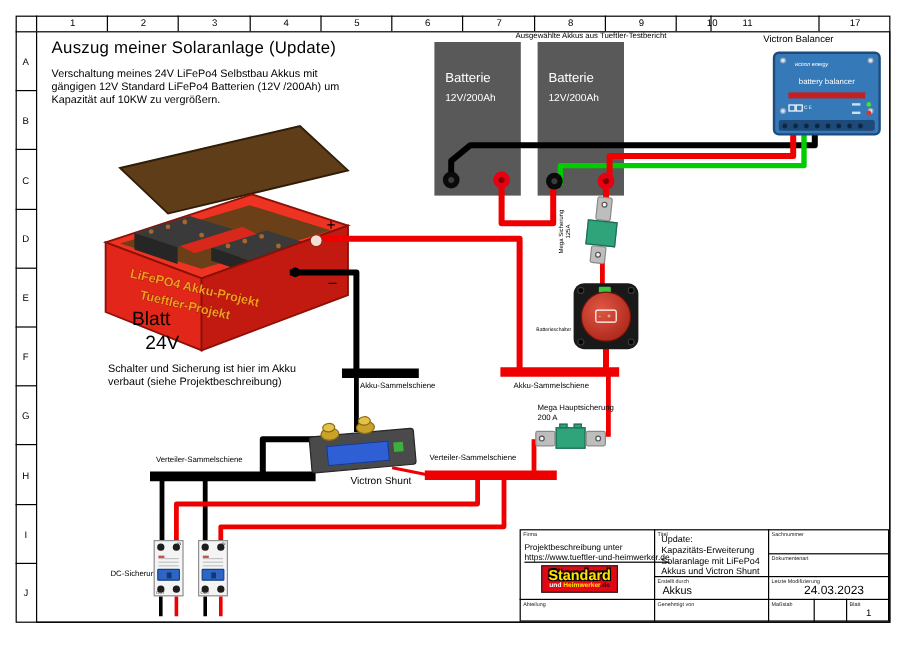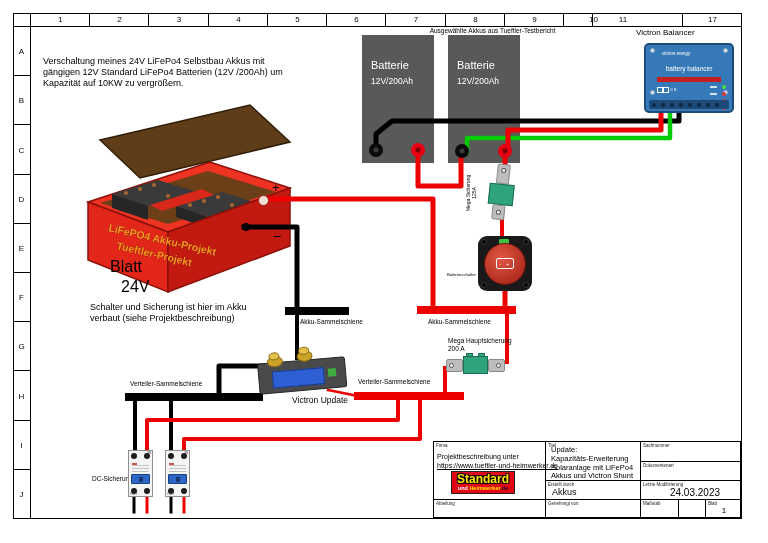--- a/index.html
+++ b/index.html
@@ -103,20 +103,21 @@
   <div class="row-cell" style="top:75px;height:49px">B</div>
   <div class="row-cell" style="top:124px;height:50px">C</div>
   <div class="row-cell" style="top:174px;height:49px">D</div>
   <div class="row-cell" style="top:223px;height:49px">E</div>
   <div class="row-cell" style="top:272px;height:49px">F</div>
   <div class="row-cell" style="top:321px;height:49px">G</div>
   <div class="row-cell" style="top:370px;height:50px">H</div>
   <div class="row-cell" style="top:420px;height:49px">I</div>
   <div class="row-cell" style="top:469px;height:49px">J</div>
 
+  <div class="t title" style="left:43px;top:31px">Auszug meiner Solaranlage (Update)</div>
   <div class="t desc" style="left:43px;top:56px;width:290px">Verschaltung meines 24V LiFePo4 Selbstbau Akkus mit
 gängigen 12V Standard LiFePo4 Batterien (12V /200Ah) um
 Kapazität auf 10KW zu vergrößern.</div>
   <div class="t small" style="left:395px;top:27px;width:195px;text-align:center">Ausgewählte Akkus aus Tueftler-Testbericht</div>
 
   <div class="battery" style="left:362px;top:35px">
     <div class="bat-name">Batterie</div>
     <div class="bat-spec">12V/200Ah</div>
   </div>
   <div class="battery" style="left:448px;top:35px">
@@ -269,21 +270,21 @@
 
   <div class="shunt">
     <div class="shunt-body"></div>
     <div class="shunt-label-blue"></div>
     <div class="shunt-sq"></div>
     <div class="shunt-term" style="left:12px;top:2px"></div>
     <div class="shunt-term-top" style="left:14px;top:-2px"></div>
     <div class="shunt-term" style="left:42px;top:-1px"></div>
     <div class="shunt-term-top" style="left:44px;top:-5px"></div>
   </div>
-  <div class="t" style="left:292px;top:395px;font-size:8.5px">Victron Update</div>
+  <div class="t" style="left:292px;top:395px;font-size:8.5px">Victron Shunt</div>
 
   <div class="t small" style="left:92px;top:475px">DC-Sicherung</div>
   <div class="breaker" style="left:128px;top:450px">
     <div class="brk-screw" style="left:2px;top:2px"></div>
     <div class="brk-screw" style="right:2px;top:2px"></div>
     <div class="brk-in">IN</div>
     <div class="brk-line" style="top:14px"></div>
       <div class="brk-line" style="top:17px"></div>
       <div class="brk-line" style="top:20px"></div>
     <div class="brk-mark"></div>

